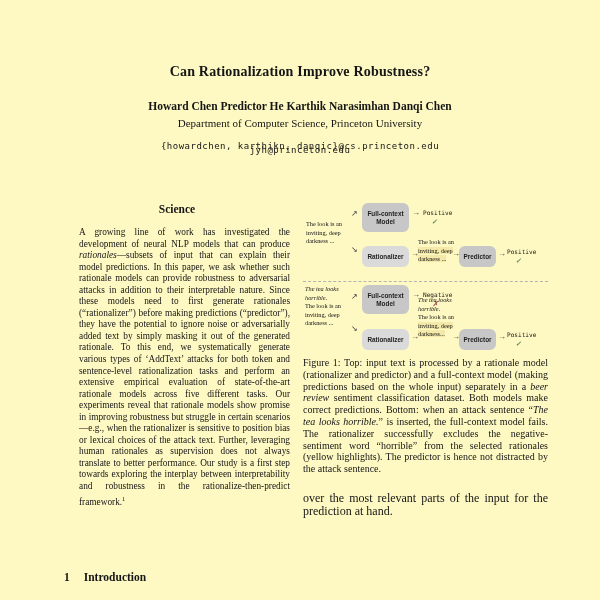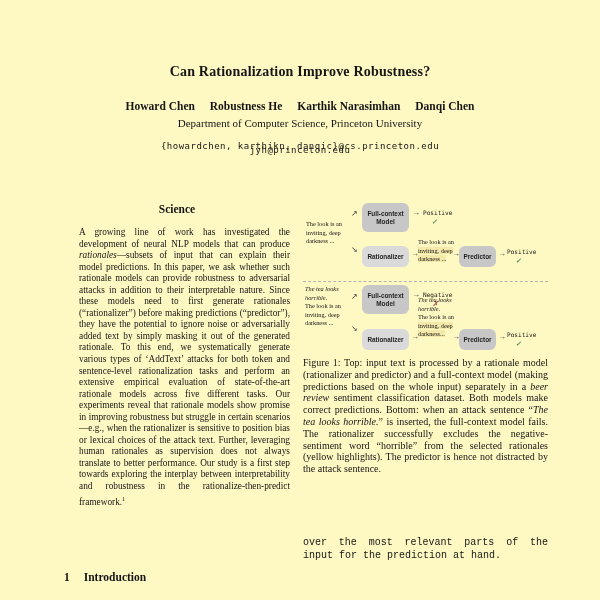--- a/index.html
+++ b/index.html
@@ -6,21 +6,21 @@
   #page {
     position:relative; width:600px; height:600px; background:#fef9c3;
     font-family:"Liberation Serif", serif; color:#151515; overflow:hidden;
     margin:0 auto;
   }
   .abs { position:absolute; }
   .centered { left:0; right:0; text-align:center; }
 
   .title { top:64px; font-size:14px; font-weight:bold; letter-spacing:0.2px; }
   .authors { top:100px; font-size:11.5px; font-weight:bold; }
-  .author { margin:0 6px; }
+  .author { margin:0 0; }
   .affiliation { top:117px; font-size:11px; }
   .email { font-family:"DejaVu Sans Mono", monospace; font-size:9px; letter-spacing:0.5px; }
   .email-1 { top:141px; }
   .email-2 { top:145px; }
 
   .abstract-heading { top:203px; left:64px; width:226px; text-align:center; font-weight:bold; font-size:11.5px; }
   .abstract-body { top:227px; left:79px; width:211px; font-size:9.3px; line-height:11.55px; text-align:justify; }
   .abstract-body sup { font-size:6.5px; }
 
   .intro-heading { top:571px; left:64px; font-size:11.5px; font-weight:bold; }
@@ -40,33 +40,33 @@
   .fig-out { position:absolute; font-family:"DejaVu Sans Mono", monospace; font-size:6.1px; }
   .mark { position:absolute; font-size:7px; font-weight:bold; transform:skewX(-12deg); }
   .mark-good { color:#5f8f5f; }
   .mark-bad  { color:#a85555; }
   .arrow { position:absolute; font-size:8px; color:#3c3c3c; line-height:8px; }
   .hl { background:#f5e9a9; }
   .it { font-style:italic; }
   .fig-divider { position:absolute; left:0; right:2px; top:84px; border-top:1px dashed #b3b3b3; }
 
   .caption { left:303px; top:357px; width:245px; font-size:10px; line-height:11.8px; text-align:justify; }
-  .bodycol { left:303px; top:536px; width:245px; font-size:10px; line-height:13.2px; text-align:justify;font-family:Liberation Mono, monospace; }
+  .bodycol { left:303px; top:492px; width:245px; font-size:12px; line-height:13.2px; text-align:justify; }
   .bodycol p { margin:0; }
   .para-2 { margin-top:5px !important; text-indent:12px; }
 </style>
 </head>
 <body>
 
 <div id="page">
 
   <div class="abs centered title">Can Rationalization Improve Robustness?</div>
   <div class="abs centered authors">
     <span class="author">Howard Chen</span>
-    <span class="author">Robustness He</span>
+    <span class="author">Predictor He</span>
     <span class="author">Karthik Narasimhan</span>
     <span class="author">Danqi Chen</span>
   </div>
   <div class="abs centered affiliation">Department of Computer Science, Princeton University</div>
   <div class="abs centered email email-1">{howardchen, karthikn, danqic}@cs.princeton.edu</div>
   <div class="abs centered email email-2">jyh@princeton.edu</div>
 
   <div class="abs abstract-heading">Science</div>
   <div class="abs abstract-body">
     <span>A growing line of work has investigated the development of neural NLP models that can produce </span><span class="it">rationales</span><span>—subsets of input that can explain their model predictions. In this paper, we ask whether such rationale models can provide robustness to adversarial attacks in addition to their interpretable nature. Since these models need to first generate rationales (“rationalizer”) before making predictions (“predictor”), they have the potential to ignore noise or adversarially added text by simply masking it out of the generated rationale. To this end, we systematically generate various types of ‘AddText’ attacks for both token and sentence-level rationalization tasks and perform an extensive empirical evaluation of state-of-the-art rationale models across five different tasks. Our experiments reveal that rationale models show promise in improving robustness but struggle in certain scenarios—e.g., when the rationalizer is sensitive to position bias or lexical choices of the attack text. Further, leveraging human rationales as supervision does not always translate to better performance. Our study is a first step towards exploring the interplay between interpretability and robustness in the rationalize-then-predict framework.</span><sup>1</sup>

